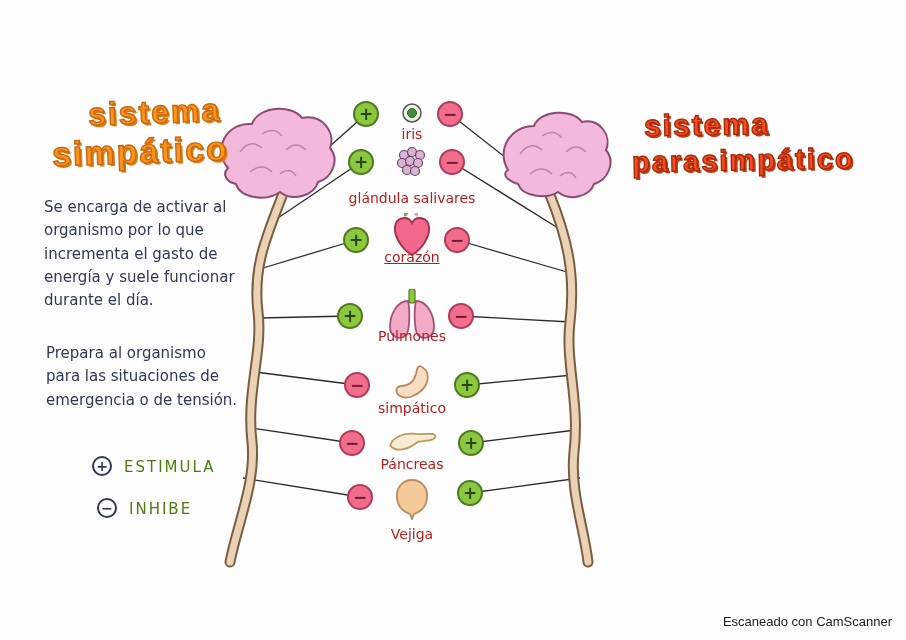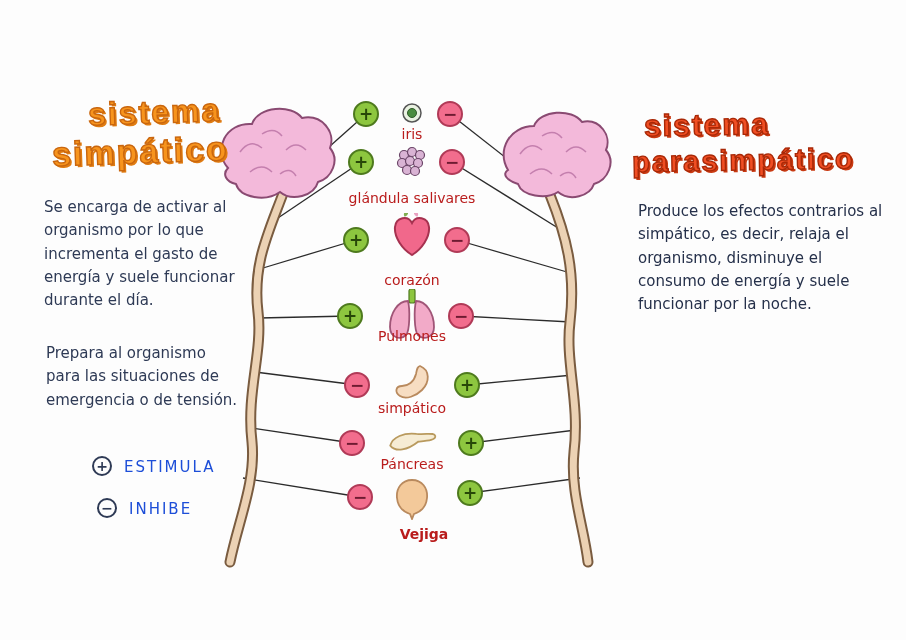--- a/index.html
+++ b/index.html
@@ -18,21 +18,21 @@
   .hand-right{color:#25304a;}
   
   .sign-circle{width:26px;height:26px;border-radius:50%;display:flex;align-items:center;
                justify-content:center;font-weight:bold;font-size:17px;box-sizing:border-box;}
   .sign-green{background:#8dc63f;border:2px solid #4e7a1e;color:#274708;}
   .sign-pink{background:#f26d8d;border:2px solid #b03a57;color:#6e1b31;}
   
   .legend-circle{width:20px;height:20px;border-radius:50%;border:2px solid #2e3a55;
                  display:flex;align-items:center;justify-content:center;
                  font-size:14px;font-weight:bold;color:#2e3a55;box-sizing:border-box;}
-  .legend-label{font-size:15px;letter-spacing:2px;color:#1d4ed8;}
+  .legend-label{font-size:15px;letter-spacing:2px;color:#4d7c0f;}
   .organ-label{font-size:14px;color:#b91c1c;text-align:center;}
   .footer{font-family:"Liberation Sans",sans-serif;font-size:13px;color:#1c1c1c;}
 </style>
 </head>
 <body>
 
 <div id="page">
 
   <svg class="abs" width="906" height="640" viewBox="0 0 906 640">
 
@@ -105,21 +105,20 @@
   <div class="abs legend-label" style="left:124px;top:458px;">ESTIMULA</div>
 
   <div class="abs legend-circle" style="left:97px;top:498px;">
     <span>−</span>
   </div>
   <div class="abs legend-label" style="left:129px;top:500px;">INHIBE</div>
 
   <div class="abs title title-right" style="left:644px;top:110px;font-size:30px;">sistema</div>
   <div class="abs title title-right" style="left:632px;top:146px;font-size:29px;">parasimpático</div>
 
-  <div class="abs hand hand-right" style="left:638px;top:200px;width:248px;">Produce los efectos contrarios al simpático, es decir, relaja el organismo, disminuye el consumo de energía y suele funcionar por la noche.</div>
 
   <div class="abs sign-circle sign-green" style="left:353px;top:101px;">
     <span>+</span>
     </div>
   <div class="abs" style="left:400px;top:101px;">
     <svg width="24" height="24" viewBox="0 0 24 24">
       <circle cx="12" cy="12" r="9" fill="#eaf2e2" stroke="#555" stroke-width="1.5"></circle>
       <circle cx="12" cy="12" r="4.5" fill="#4a8c3f" stroke="#2f5c28" stroke-width="1"></circle>
     </svg></div>
   <div class="abs sign-circle sign-pink" style="left:437px;top:101px;">
@@ -153,21 +152,21 @@
     </div>
   <div class="abs" style="left:388px;top:213px;">
     <svg width="48" height="46" viewBox="0 0 48 46">
       <path d="M 24 10 C 20 2, 8 4, 7 14 C 6 24, 14 36, 24 42 C 34 36, 42 24, 41 14 C 40 4, 28 2, 24 10 Z" fill="#f1688b" stroke="#a63250" stroke-width="2"></path>
       <path d="M 18 3 q -2 -3 2 -3" fill="none" stroke="#7fae4f" stroke-width="3"></path>
       <path d="M 28 3 q 2 -3 -2 -3" fill="none" stroke="#e8a0c0" stroke-width="3"></path>
     </svg></div>
   <div class="abs sign-circle sign-pink" style="left:444px;top:227px;">
     <span>−</span>
     </div>
-  <div class="abs organ-label" style="left:372px;top:272px;width:80px;">corazón</div>
+  <div class="abs organ-label" style="left:372px;top:249px;width:80px;text-decoration:underline;">corazón</div>
 
   <div class="abs sign-circle sign-green" style="left:337px;top:303px;">
     <span>+</span>
     </div>
   <div class="abs" style="left:384px;top:289px;">
     <svg width="56" height="52" viewBox="0 0 56 52">
       <rect x="25" y="0" width="6" height="14" rx="2" fill="#8dc63f" stroke="#4e7a1e" stroke-width="1.2"></rect>
       <path d="M 24 12 C 14 12, 6 24, 6 38 C 6 48, 16 52, 22 46 C 26 42, 26 20, 24 12 Z" fill="#f2aac8" stroke="#a05577" stroke-width="1.8"></path>
       <path d="M 32 12 C 42 12, 50 24, 50 38 C 50 48, 40 52, 34 46 C 30 42, 30 20, 32 12 Z" fill="#f2aac8" stroke="#a05577" stroke-width="1.8"></path>
     </svg></div>
@@ -205,16 +204,17 @@
     <span>−</span>
     </div>
   <div class="abs" style="left:394px;top:478px;">
     <svg width="36" height="42" viewBox="0 0 36 42">
       <path d="M 18 2 C 28 2, 34 10, 33 20 C 32 30, 26 34, 20 36 L 18 41 L 16 36
                C 10 34, 4 30, 3 20 C 2 10, 8 2, 18 2 Z" fill="#f3c99a" stroke="#b98a5e" stroke-width="1.8"></path>
     </svg></div>
   <div class="abs sign-circle sign-green" style="left:457px;top:480px;">
     <span>+</span>
     </div>
-  <div class="abs organ-label" style="left:389px;top:526px;width:70px;font-weight:bold;">Vejiga</div>
-
+  <div class="abs organ-label" style="left:377px;top:526px;width:70px;">Vejiga</div>
+
+  <div class="abs footer" style="right:14px;top:614px;">Escaneado con CamScanner</div>
 
 </div>
 
 </body></html>

